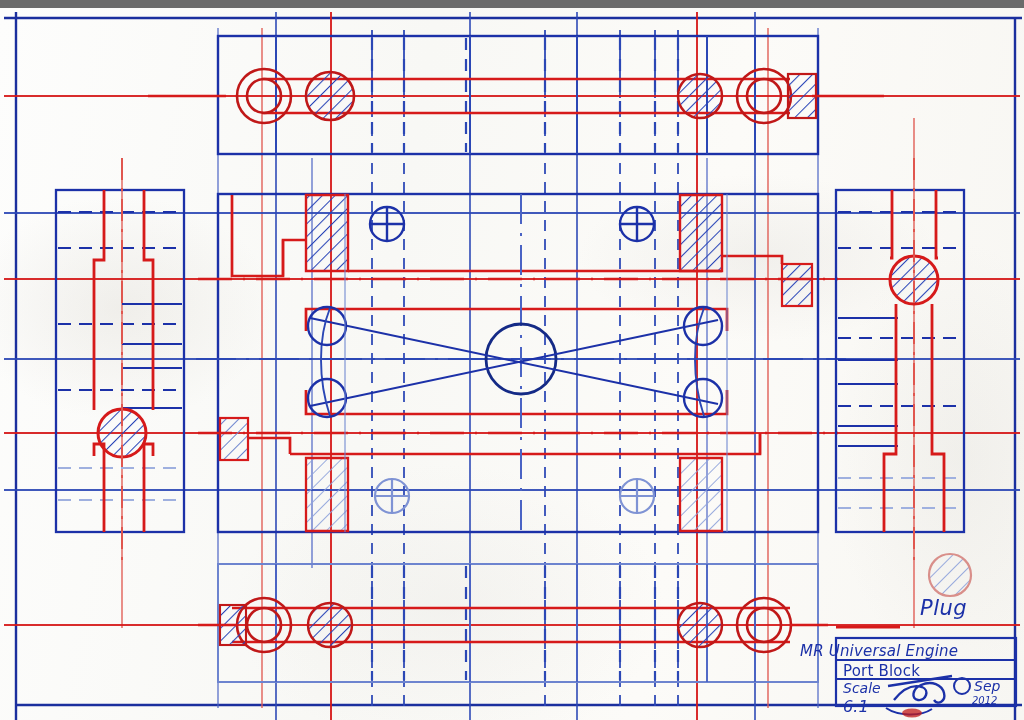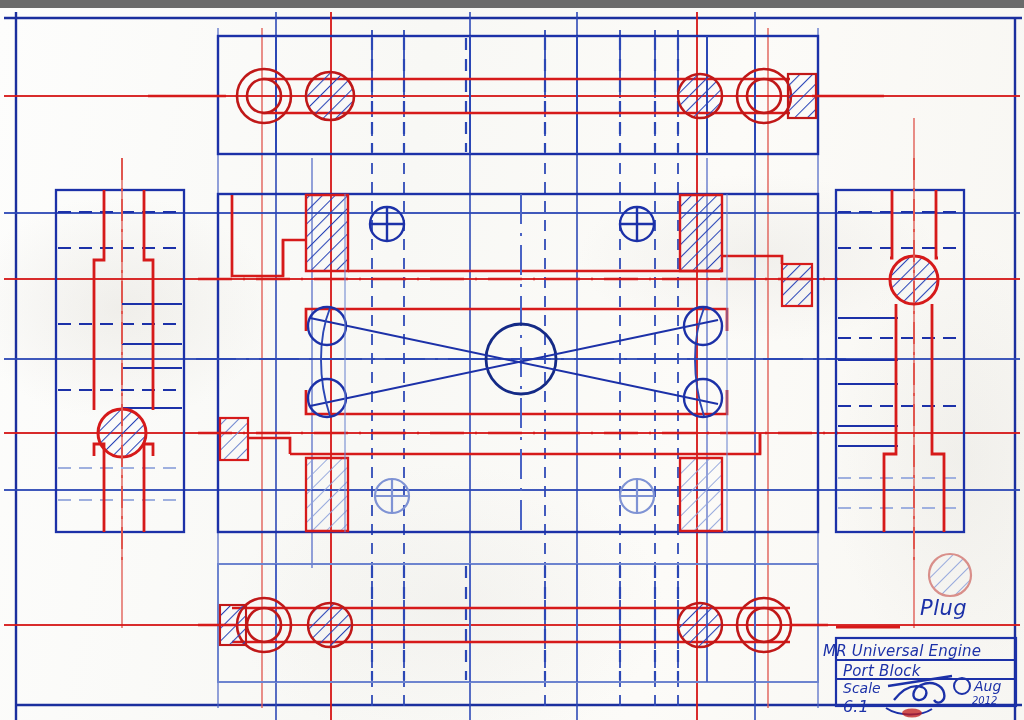--- a/index.html
+++ b/index.html
@@ -410,26 +410,26 @@
       <path d="M 886 700 C 898 708, 920 709, 932 701" stroke-width="2"></path>
     </g>
     <ellipse cx="912" cy="705" rx="10" ry="4.5" fill="#c01818" opacity=".75"></ellipse>
 
     <circle cx="962" cy="678" r="8" fill="none" stroke="#1c31a8" stroke-width="2"></circle>
   </svg>
   </div>
 
   <div class="ttl" style="left:920px;top:588px;font-size:21px;font-style:italic;letter-spacing:.5px;">Plug</div>
 
-  <div class="ttl" style="left:823px;top:634px;font-size:15px;font-style:italic;letter-spacing:.2px;">MR Universal Engine</div>
-
-  <div class="ttl" style="left:843px;top:654px;font-size:15px;font-style:italic;letter-spacing:.2px;">Port Block</div>
+  <div class="ttl" style="left:800px;top:634px;font-size:15px;font-style:italic;letter-spacing:.2px;">MR Universal Engine</div>
+
+  <div class="ttl" style="left:843px;top:654px;font-size:15px;letter-spacing:.2px;">Port Block</div>
 
   <div class="ttl" style="left:843px;top:672px;font-size:14px;font-style:italic;">Scale</div>
 
   <div class="ttl" style="left:843px;top:689px;font-size:16px;font-style:italic;">6:1</div>
 
   <div class="ttl" style="left:957px;top:669px;font-size:13px;color:transparent;">©</div>
 
-  <div class="ttl" style="left:974px;top:670px;font-size:14px;font-style:italic;">Aug</div>
+  <div class="ttl" style="left:974px;top:670px;font-size:14px;font-style:italic;">Sep</div>
 
   <div class="ttl" style="left:972px;top:687px;font-size:10px;font-style:italic;">2012</div>
 </div>
 
 </body></html>

